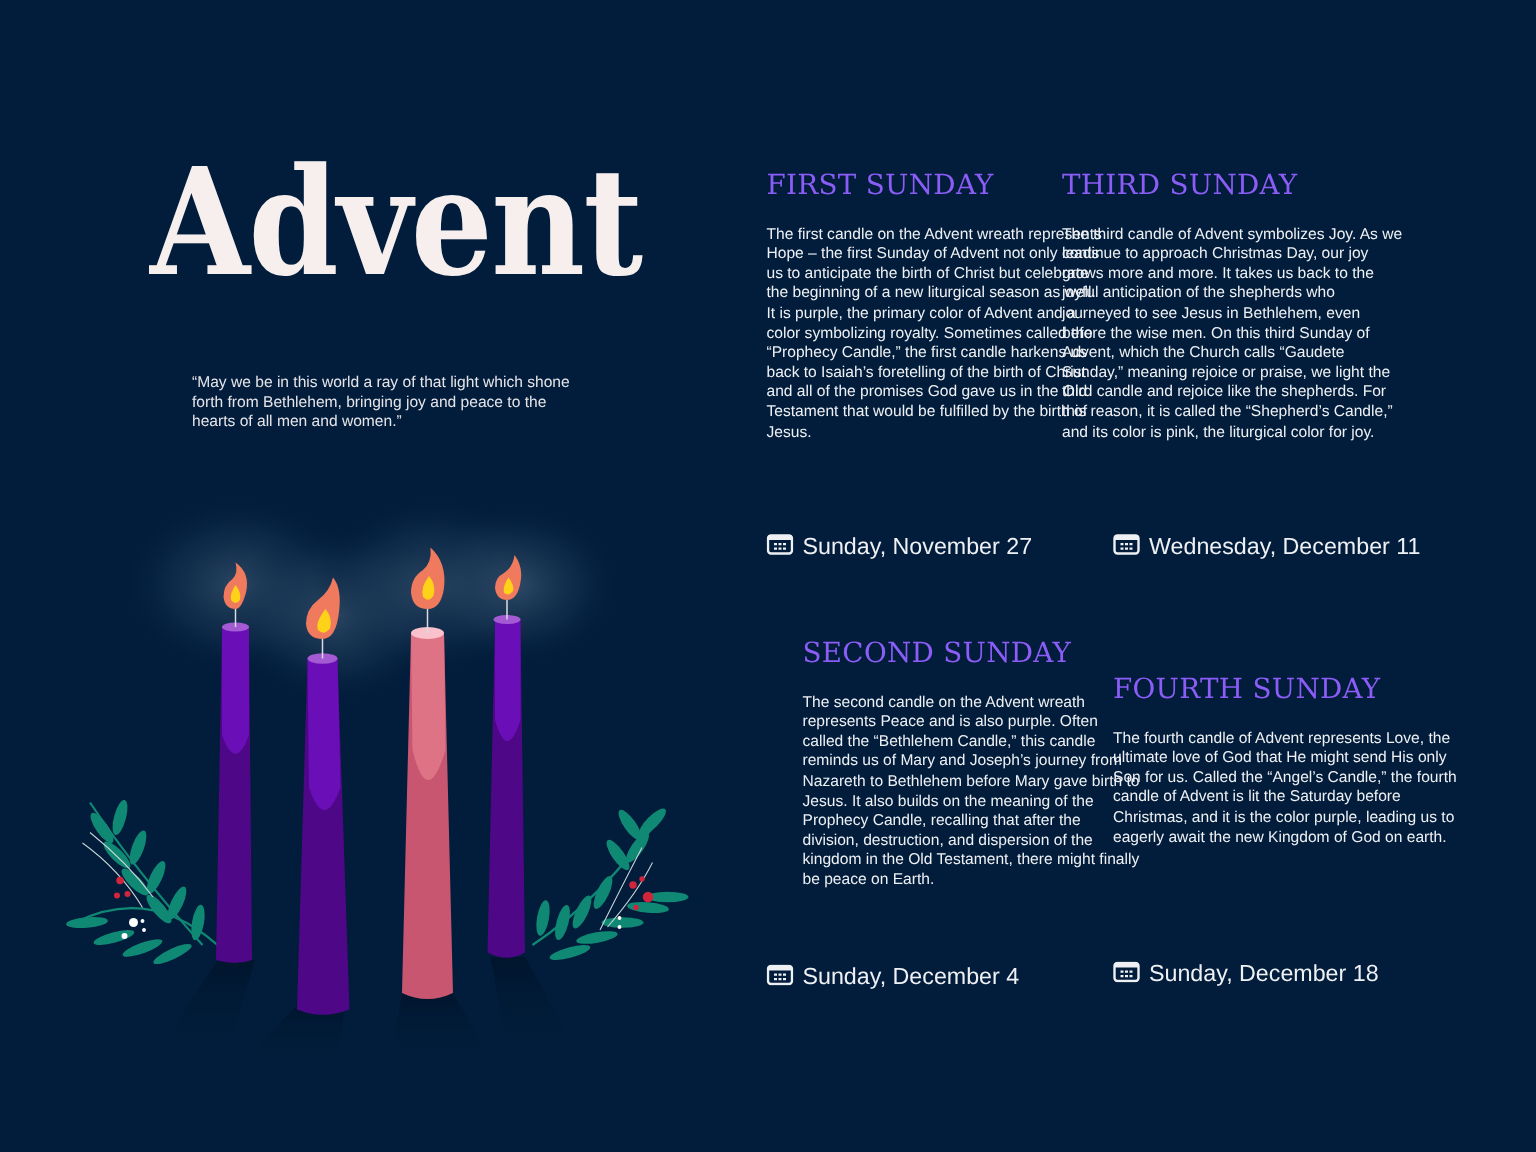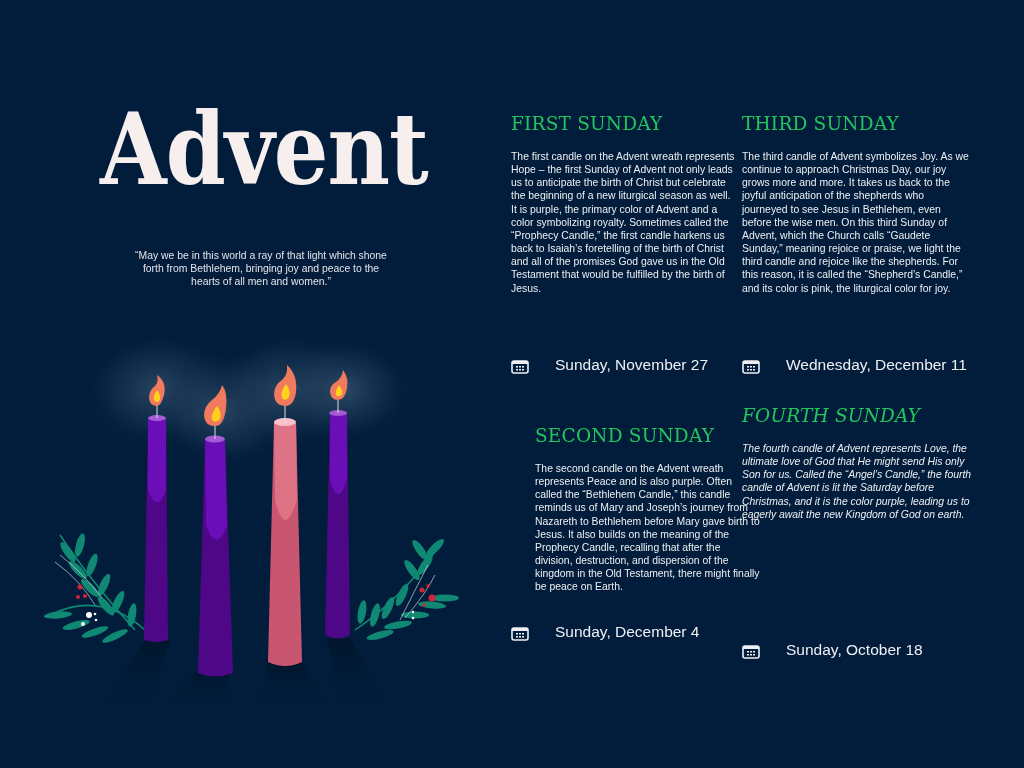--- a/index.html
+++ b/index.html
@@ -15,34 +15,34 @@
     text-align:center;
     font-family:"DejaVu Serif", serif;
     font-weight:bold; font-size:86px; letter-spacing:-1px;
     color:#f6efee;
     line-height:1;
     transform:scaleY(1.15);
     transform-origin:top center;
   }
   .quote {
     position:absolute; left:128px; top:249px; width:266px;
-    text-align:center; font-size:10.4px; line-height:13.2px;
+    font-size:10.4px; line-height:13.2px;
     color:#e6e4e8;
   }
   .illus { position:absolute; left:40px; top:330px; width:430px; height:380px; }
   .section { position:absolute; width:225px; }
   .section h2 {
     margin:0; font-family:"DejaVu Serif", serif; font-weight:normal;
-    font-size:18.5px; letter-spacing:0.2px; color:#22c55e; line-height:24px;
+    font-size:18.5px; letter-spacing:0.2px; color:#8b5cf6; line-height:24px;
   }
   .section p {
     margin:14px 0 0 0; font-size:10.4px; line-height:13.15px; color:#eef0f3;
   }
   .date {
-    position:absolute; display:flex; align-items:flex-end; gap:26px;
+    position:absolute; display:flex; align-items:flex-start; gap:6px;
     font-size:15.5px; color:#eef0f3;
   }
   .cal { width:18px; height:14px; display:inline-block; }
 </style>
 </head>
 <body>
 
 <div class="title">Advent</div>
 <div class="quote">“May we be in this world a ray of that light which shone forth from Bethlehem, bringing joy and peace to the hearts of all men and women.”</div>
 
@@ -191,21 +191,21 @@
         <rect x="8" y="6" width="2" height="1.5"></rect>
         <rect x="11" y="6" width="2" height="1.5"></rect>
         <rect x="5" y="9" width="2" height="1.5"></rect>
         <rect x="8" y="9" width="2" height="1.5"></rect>
         <rect x="11" y="9" width="2" height="1.5"></rect>
       </g>
     </svg>
   <span>Sunday, November 27</span>
 </div>
 
-<div class="section" style="left:742px; top:112px; width:230px;">
+<div class="section" style="left:708px; top:112px; width:230px;">
   <h2>THIRD SUNDAY</h2>
   <p>The third candle of Advent symbolizes Joy. As we continue to approach Christmas Day, our joy grows more and more. It takes us back to the joyful anticipation of the shepherds who journeyed to see Jesus in Bethlehem, even before the wise men. On this third Sunday of Advent, which the Church calls “Gaudete Sunday,” meaning rejoice or praise, we light the third candle and rejoice like the shepherds. For this reason, it is called the “Shepherd’s Candle,” and its color is pink, the liturgical color for joy.</p>
 </div>
 <div class="date" style="left:742px; top:356px;">
   <svg class="cal" viewBox="0 0 18 14">
       <rect x="1" y="1" width="16" height="12" rx="2" fill="none" stroke="#eef0f3" stroke-width="1.6"></rect>
       <rect x="1" y="1" width="16" height="3" fill="#eef0f3"></rect>
       <g fill="#eef0f3">
         <rect x="5" y="6" width="2" height="1.5"></rect>
         <rect x="8" y="6" width="2" height="1.5"></rect>
@@ -215,47 +215,47 @@
         <rect x="11" y="9" width="2" height="1.5"></rect>
       </g>
     </svg>
   <span>Wednesday, December 11</span>
 </div>
 
 <div class="section" style="left:535px; top:424px;">
   <h2>SECOND SUNDAY</h2>
   <p>The second candle on the Advent wreath represents Peace and is also purple. Often called the “Bethlehem Candle,” this candle reminds us of Mary and Joseph’s journey from Nazareth to Bethlehem before Mary gave birth to Jesus. It also builds on the meaning of the Prophecy Candle, recalling that after the division, destruction, and dispersion of the kingdom in the Old Testament, there might finally be peace on Earth.</p>
 </div>
-<div class="date" style="left:511px; top:623px;">
+<div class="date" style="left:511px; top:643px;">
   <svg class="cal" viewBox="0 0 18 14">
       <rect x="1" y="1" width="16" height="12" rx="2" fill="none" stroke="#eef0f3" stroke-width="1.6"></rect>
       <rect x="1" y="1" width="16" height="3" fill="#eef0f3"></rect>
       <g fill="#eef0f3">
         <rect x="5" y="6" width="2" height="1.5"></rect>
         <rect x="8" y="6" width="2" height="1.5"></rect>
         <rect x="11" y="6" width="2" height="1.5"></rect>
         <rect x="5" y="9" width="2" height="1.5"></rect>
         <rect x="8" y="9" width="2" height="1.5"></rect>
         <rect x="11" y="9" width="2" height="1.5"></rect>
       </g>
     </svg>
   <span>Sunday, December 4</span>
 </div>
 
-<div class="section" style="left:742px; top:404px; width:230px;font-style:italic;">
+<div class="section" style="left:742px; top:448px; width:230px;">
   <h2>FOURTH SUNDAY</h2>
   <p>The fourth candle of Advent represents Love, the ultimate love of God that He might send His only Son for us. Called the “Angel’s Candle,” the fourth candle of Advent is lit the Saturday before Christmas, and it is the color purple, leading us to eagerly await the new Kingdom of God on earth.</p>
 </div>
 <div class="date" style="left:742px; top:641px;">
   <svg class="cal" viewBox="0 0 18 14">
       <rect x="1" y="1" width="16" height="12" rx="2" fill="none" stroke="#eef0f3" stroke-width="1.6"></rect>
       <rect x="1" y="1" width="16" height="3" fill="#eef0f3"></rect>
       <g fill="#eef0f3">
         <rect x="5" y="6" width="2" height="1.5"></rect>
         <rect x="8" y="6" width="2" height="1.5"></rect>
         <rect x="11" y="6" width="2" height="1.5"></rect>
         <rect x="5" y="9" width="2" height="1.5"></rect>
         <rect x="8" y="9" width="2" height="1.5"></rect>
         <rect x="11" y="9" width="2" height="1.5"></rect>
       </g>
     </svg>
-  <span>Sunday, October 18</span>
+  <span>Sunday, December 18</span>
 </div>
 
 </body></html>

